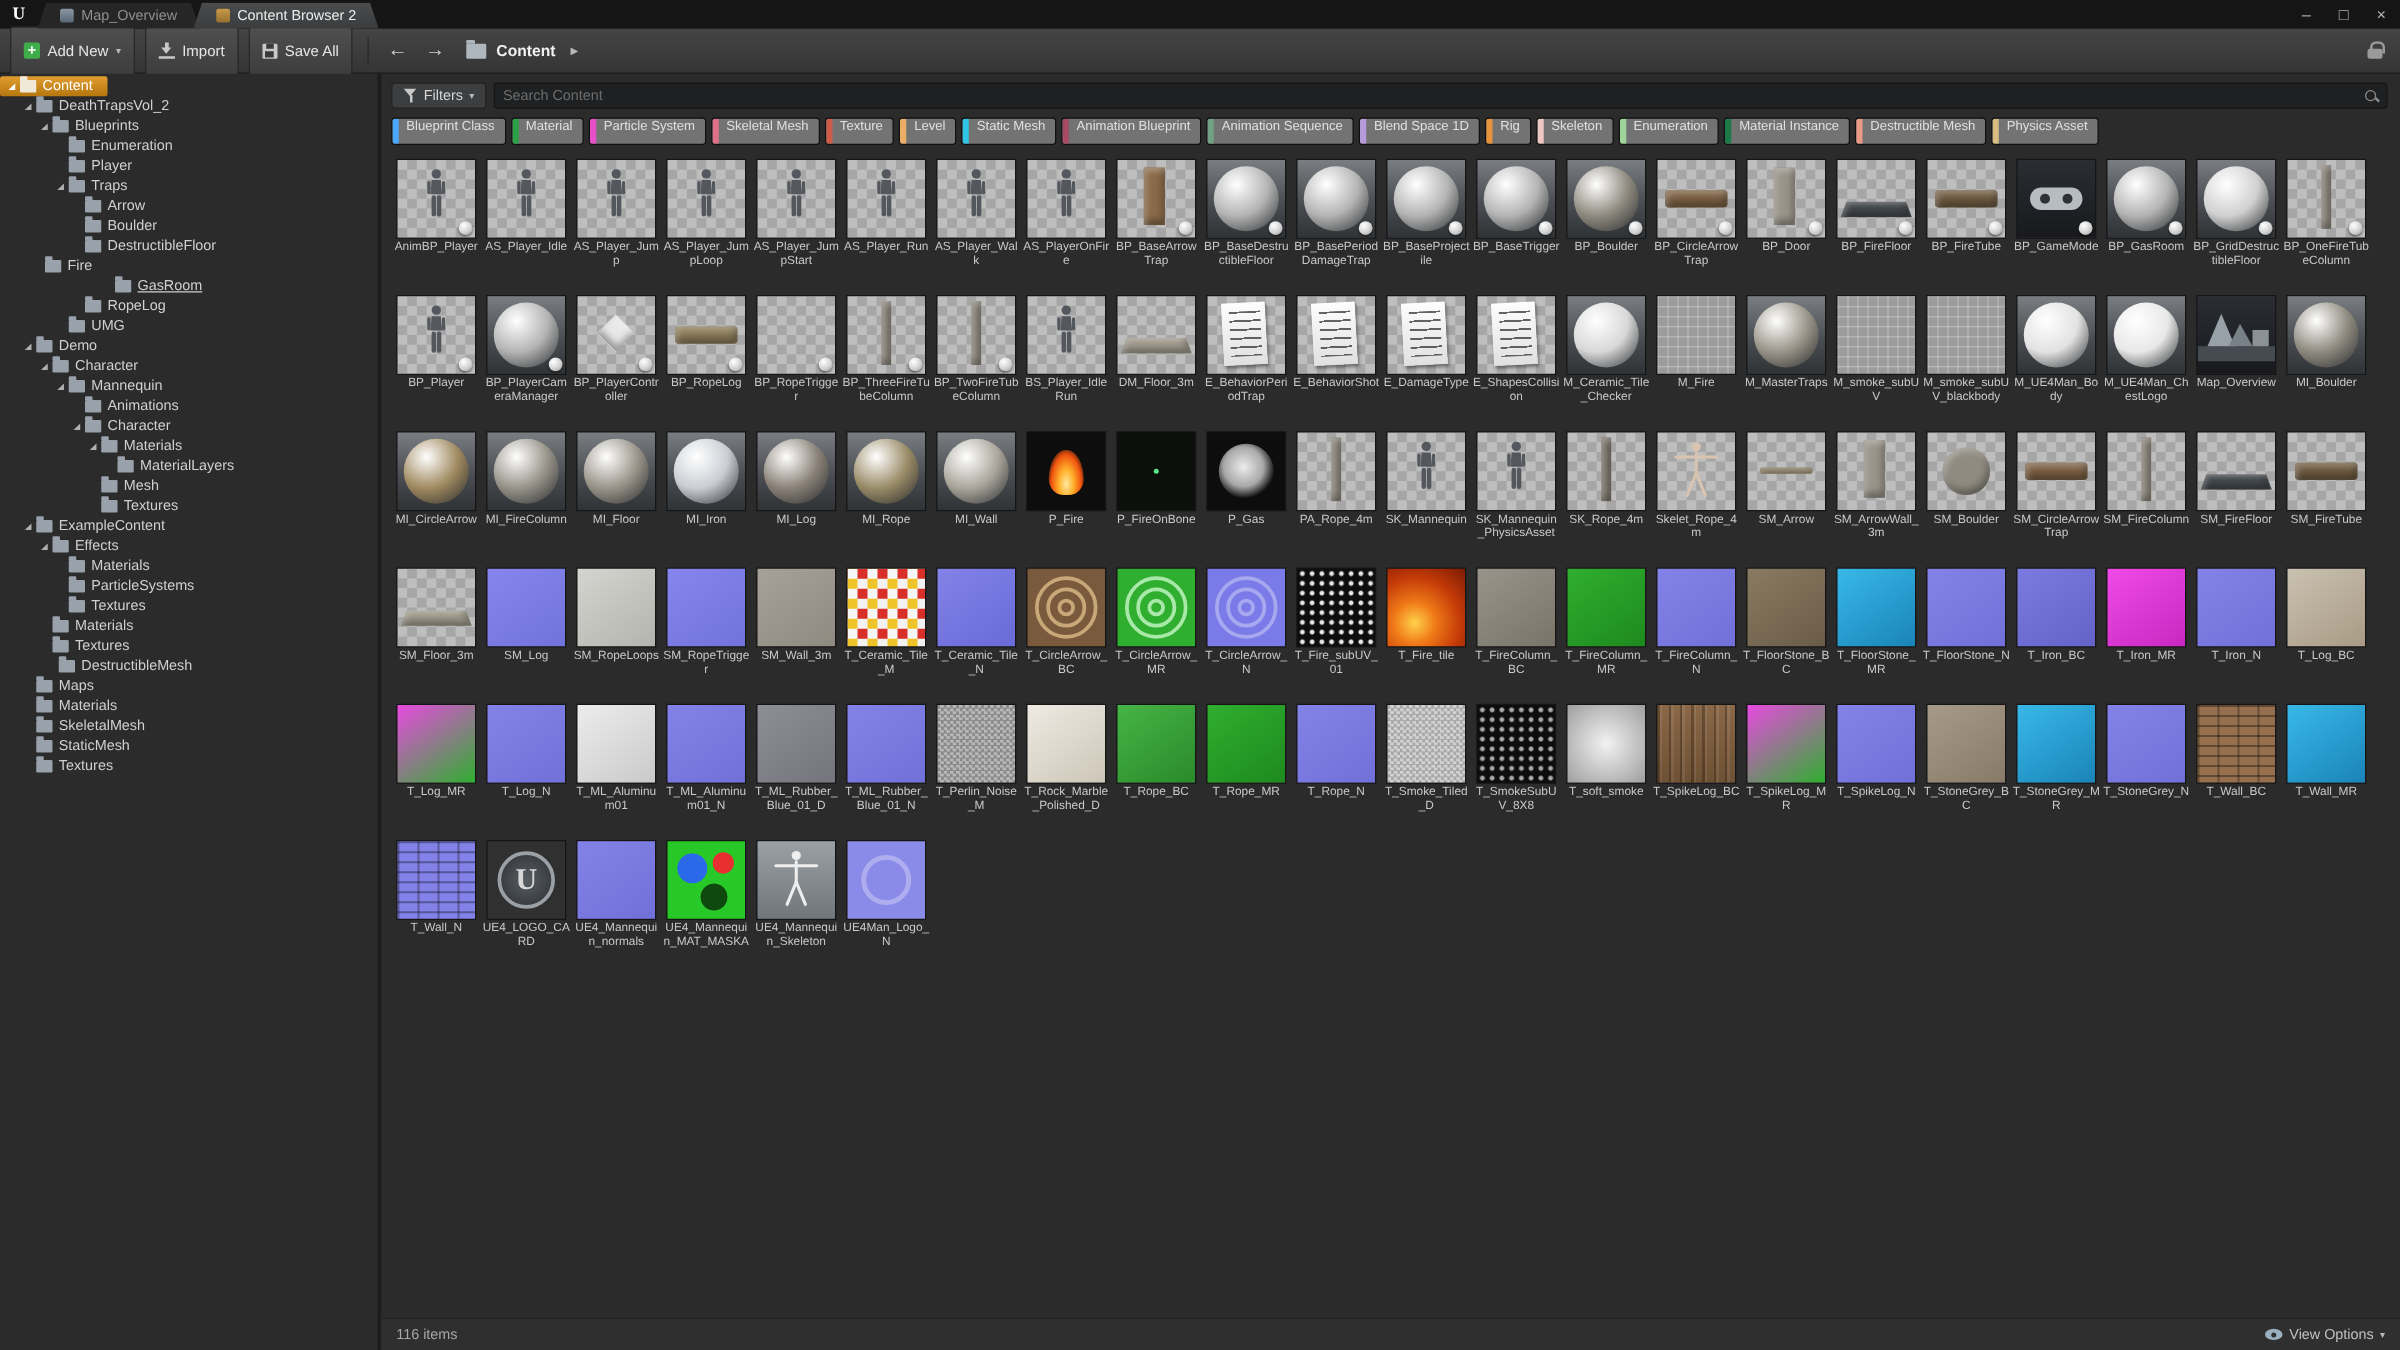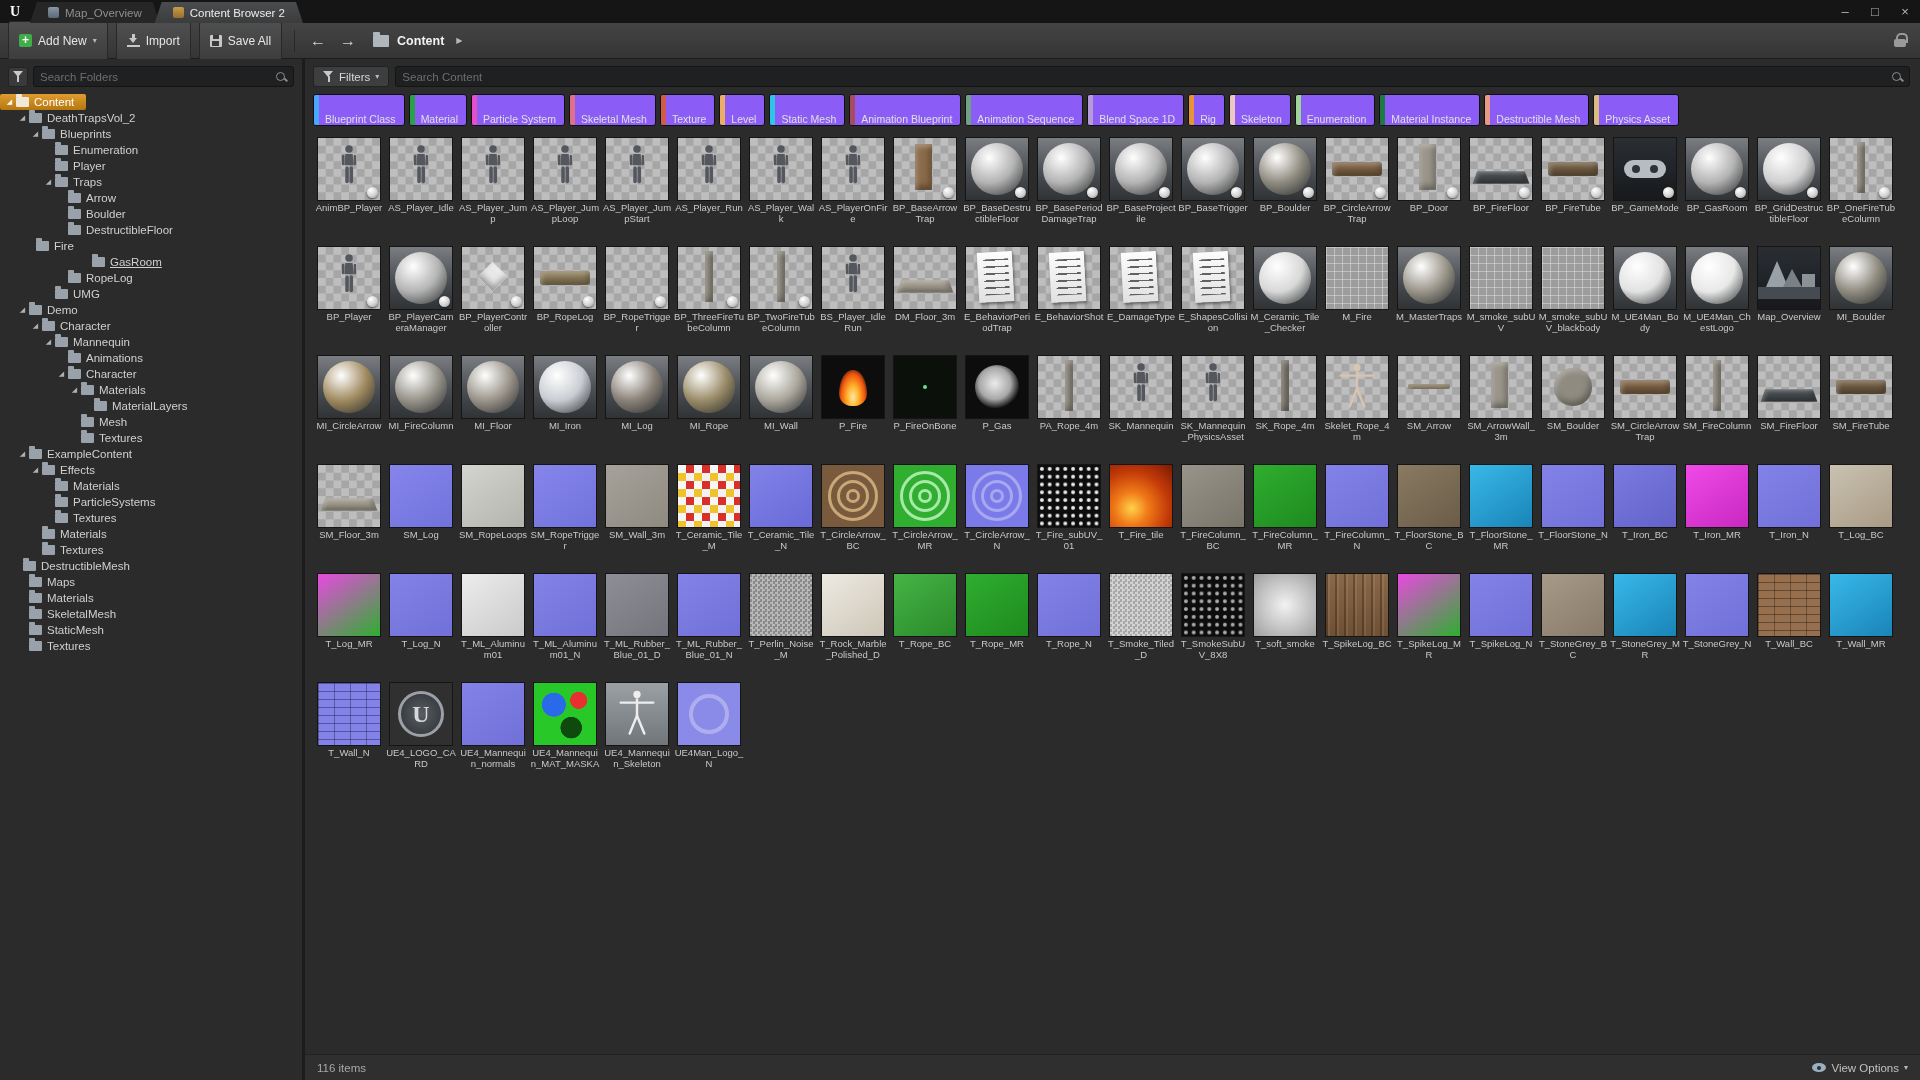--- a/index.html
+++ b/index.html
@@ -68,21 +68,21 @@
   .trow.sel .arr{color:#fff}
   .fold{width:13px;height:10px;background:#99a1ab;border-radius:1px;position:relative;margin:0 5px 0 1px;flex:none}
   .fold:before{content:"";position:absolute;top:-3px;left:0;width:6px;height:3px;background:#99a1ab;border-radius:1px 1px 0 0}
   .trow.sel .fold{background:#f0e8d8}
   .trow.sel .fold:before{background:#f0e8d8}
 
   
   .filterrow{display:flex;align-items:center;gap:6px;padding:7px 10px 3px 8px}
   .fbtn{display:inline-flex;align-items:center;gap:5px;height:21px;padding:0 9px;background:#3c3e40;border:1px solid #202224;border-radius:3px;color:#d8d8d8;font-size:11.5px;cursor:pointer;font-family:inherit}
   .chips{display:flex;flex-wrap:wrap;gap:4px;padding:4px 10px 4px 8px}
-  .chip{display:inline-flex;align-items:flex-end;height:32px;background:#8b5cf6;border:1px solid #101010;border-radius:3px;overflow:hidden;cursor:pointer}
+  .chip{display:inline-flex;align-items:flex-start;height:22px;background:#737373;border:1px solid #101010;border-radius:3px;overflow:hidden;cursor:pointer}
   .cbar{width:5px;align-self:stretch;flex:none}
   .clabel{padding:0 8px 0 6px;font-size:10.5px;color:#e0e0e0;white-space:nowrap}
 
   
   .grid{flex:1;min-height:0;overflow:hidden;display:flex;flex-wrap:wrap;align-content:flex-start;padding:6px 2px 0 8px}
   .asset{width:72px;height:109px;padding:2px;display:flex;flex-direction:column;align-items:center;cursor:pointer}
   .thumb{width:62px;height:62px;position:relative;overflow:hidden;flex:none;background:#555;box-shadow:0 0 0 1px rgba(0,0,0,.5)}
   .alabel{margin-top:3px;width:70px;font-size:9.5px;line-height:10.6px;text-align:center;color:#c9c9c9;max-height:33px;overflow:hidden;overflow-wrap:anywhere}
 
   
@@ -164,29 +164,20 @@
     <span class="crumb-folder"></span>
     <span class="crumb">Content</span>
     <span class="crumb-arrow">▶</span>
     <span class="spacer"></span>
     <span class="ic-lock"></span>
   </div>
 
   <div class="bodyrow">
 
     <div class="left">
-      <div class="searchrow">
-        <span class="srcfilter">
-            <span class="ic-funnel"></span>
-          </span>
-        <div class="searchbox">
-          <input placeholder="Search Folders" style="">
-          <span class="mag"></span>
-        </div>
-      </div>
       <div class="tree">
           <div class="trow sel" style="padding-left: 4px;">
             <span class="arr">◢</span>
             <span class="fold"></span>
             <span>Content</span>
           </div>
           <div class="trow" style="padding-left: 17px;">
             <span class="arr">◢</span>
             <span class="fold"></span>
             <span>DeathTrapsVol_2</span>
@@ -319,21 +310,21 @@
           <div class="trow" style="padding-left: 30px;">
             <span class="arr"></span>
             <span class="fold"></span>
             <span>Materials</span>
           </div>
           <div class="trow" style="padding-left: 30px;">
             <span class="arr"></span>
             <span class="fold"></span>
             <span>Textures</span>
           </div>
-          <div class="trow" style="padding-left: 11px;">
+          <div class="trow" style="padding-left: 35px;">
             <span class="arr"></span>
             <span class="fold"></span>
             <span>DestructibleMesh</span>
           </div>
           <div class="trow" style="padding-left: 17px;">
             <span class="arr"></span>
             <span class="fold"></span>
             <span>Maps</span>
           </div>
           <div class="trow" style="padding-left: 17px;">

